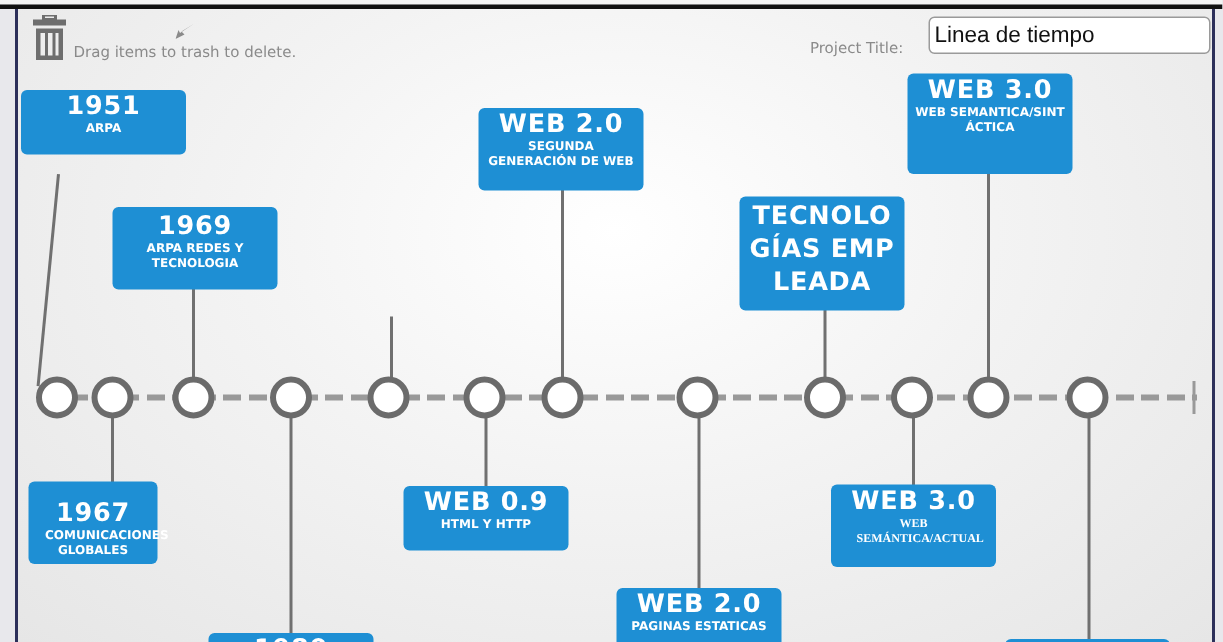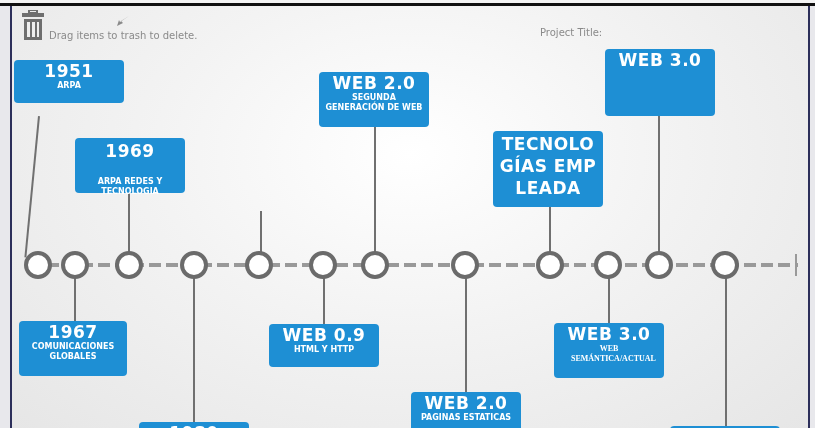--- a/index.html
+++ b/index.html
@@ -41,20 +41,21 @@
     <rect x="15" y="12" width="2" height="15" fill="#eee"></rect>
   </svg>
   <div class="hint">
     <svg viewBox="0 0 12 10">
         <path d="M12 0 L4 5 L6 7 L0 10 L2 4 L3 6 Z" fill="#8a8a8a"></path>
       </svg>
     <span>Drag items to trash to delete.</span>
   </div>
 
   <span class="ptlabel">Project Title:</span>
+  <input class="ptinput" type="text" value="Linea de tiempo" style="">
 
   <div class="axis"></div>
   <div class="endtick"></div>
 
   <div class="stem" style="left:26px; top:110px; height:142px; transform:rotate(5.5deg);"></div>
   <div class="stem" style="left:62px; top:270px; height:46px;"></div>
   <div class="stem" style="left:116px; top:180px; height:72px;"></div>
   <div class="stem" style="left:181px; top:270px; height:146px;"></div>
   <div class="stem" style="left:248px; top:205px; height:47px;"></div>
   <div class="stem" style="left:311px; top:270px; height:50px;"></div>
@@ -76,28 +77,28 @@
   <div class="node" style="left:524px; top:245px;"></div>
   <div class="node" style="left:582px; top:245px;"></div>
   <div class="node" style="left:633px; top:245px;"></div>
   <div class="node" style="left:699px; top:245px;"></div>
 
   <div class="card" style="left:2px; top:54px; width:110px; height:43px;">
     <div class="t">1951</div>
     <div class="s">ARPA</div>
   </div>
 
-  <div class="card" style="left:7px; top:315px; width:108px; height:55px; padding-top:2px;">
+  <div class="card" style="left:7px; top:315px; width:86px; height:55px; padding-top:12px;">
     <div class="t">1967</div>
     <div class="s" style="padding:0 8px;">COMUNICACIONES GLOBALES</div>
   </div>
 
   <div class="card" style="left:63px; top:132px; width:110px; height:55px;">
     <div class="t" style="padding-top:2px;">1969</div>
-    <div class="s" style="padding:0 10px;margin-top:16px;">ARPA REDES Y TECNOLOGIA</div>
+    <div class="s" style="padding:0 10px;">ARPA REDES Y TECNOLOGIA</div>
   </div>
 
   <div class="card" style="left:127px; top:416px; width:110px; height:40px;">
     <div class="t">1980</div>
     <div class="s"></div>
   </div>
 
 
   <div class="card" style="left:257px; top:318px; width:110px; height:43px;">
     <div class="t">WEB 0.9</div>
@@ -118,19 +119,20 @@
     <div class="t" style="padding:0 2px; word-break:break-all;">TECNOLOGÍAS EMPLEADA</div>
   </div>
 
   <div class="card" style="left:542px; top:317px; width:110px; height:55px;">
     <div class="t">WEB 3.0</div>
     <div class="s" style="padding:0 14px;font-family:Liberation Serif, serif;">WEB SEMÁNTICA/ACTUAL</div>
   </div>
 
   <div class="card" style="left:593px; top:43px; width:110px; height:67px;">
     <div class="t">WEB 3.0</div>
+    <div class="s" style="word-break:break-all; padding:0 1px;">WEB SEMANTICA/SINTÁCTICA</div>
   </div>
 
   <div class="card" style="left:658px; top:420px; width:110px; height:40px;">
     <div class="t"></div>
   </div>
 
 </div>
 
 </body></html>

